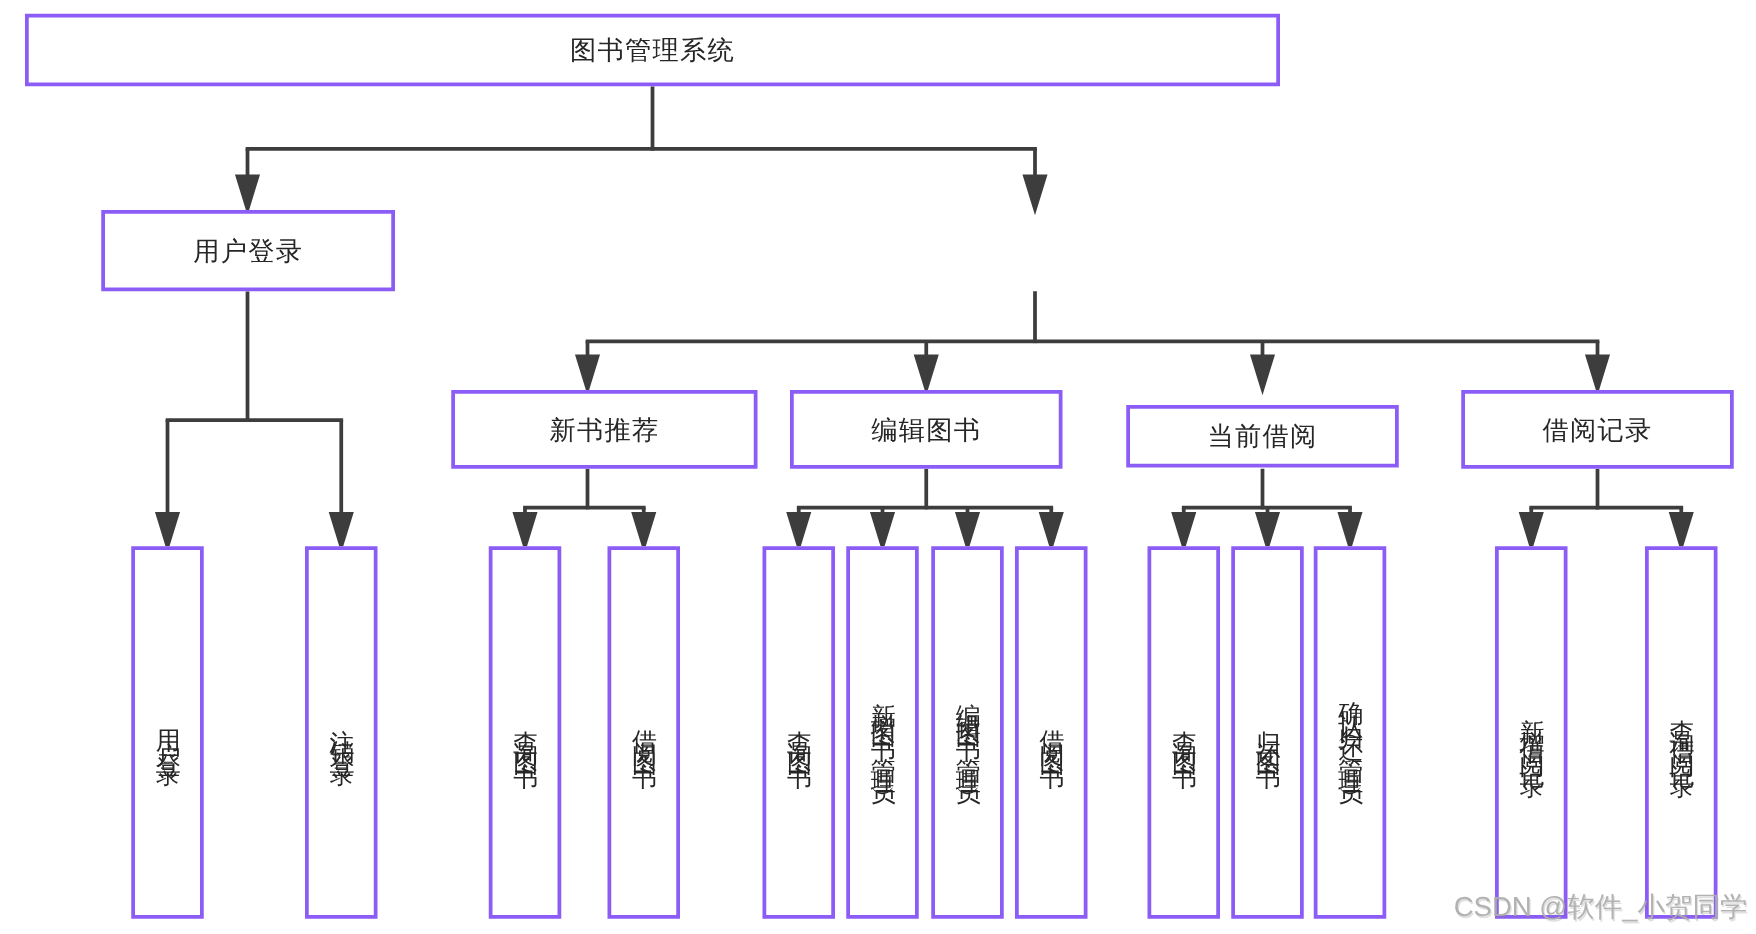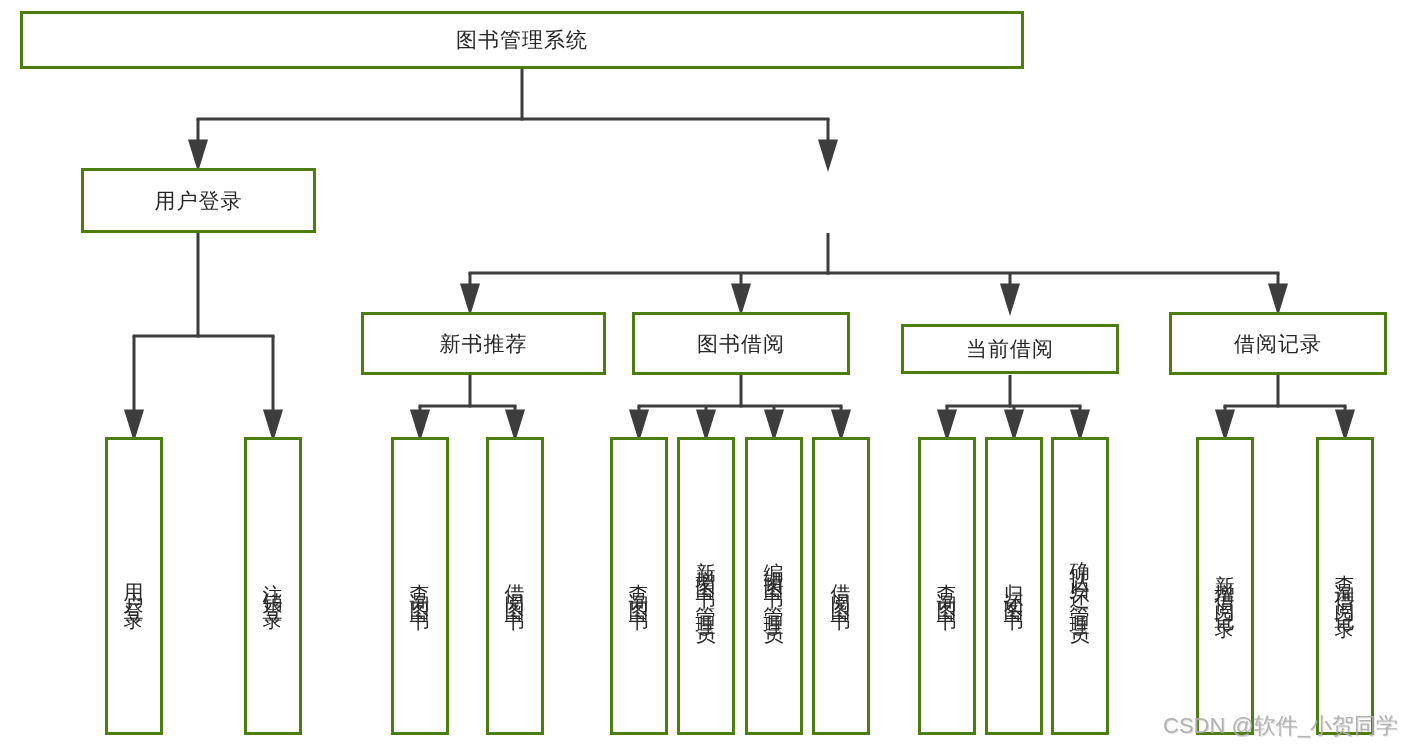--- a/index.html
+++ b/index.html
@@ -12,21 +12,21 @@
     overflow: hidden;
   }
   .connectors {
     position: absolute;
     left: 0; top: 0;
     width: 1405px; height: 747px;
   }
   .node {
     position: absolute;
     box-sizing: border-box;
-    border: 3px solid #4d7c0f;
+    border: 3px solid #8b5cf6;
     background: #ffffff;
     display: flex;
     align-items: center;
     justify-content: center;
     color: #262626;
     font-size: 21px;
     letter-spacing: 1px;
     z-index: 2;
   }
   .leaf {
@@ -137,21 +137,21 @@
   </div>
 
   <div class="node" style="left:81px;top:168px;width:235px;height:65px">
     <span>用户登录</span>
   </div>
 
   <div class="node" style="left:361px;top:312px;width:245px;height:63px">
     <span>新书推荐</span>
   </div>
   <div class="node" style="left:632px;top:312px;width:218px;height:63px">
-    <span>图书借阅</span>
+    <span>编辑图书</span>
   </div>
   <div class="node" style="left:901px;top:324px;width:218px;height:50px">
     <span>当前借阅</span>
   </div>
   <div class="node" style="left:1169px;top:312px;width:218px;height:63px">
     <span>借阅记录</span>
   </div>
 
   <div class="node leaf" style="left:105px;top:437px;width:58px;height:298px">
     <span class="vtext">用户登录</span>

